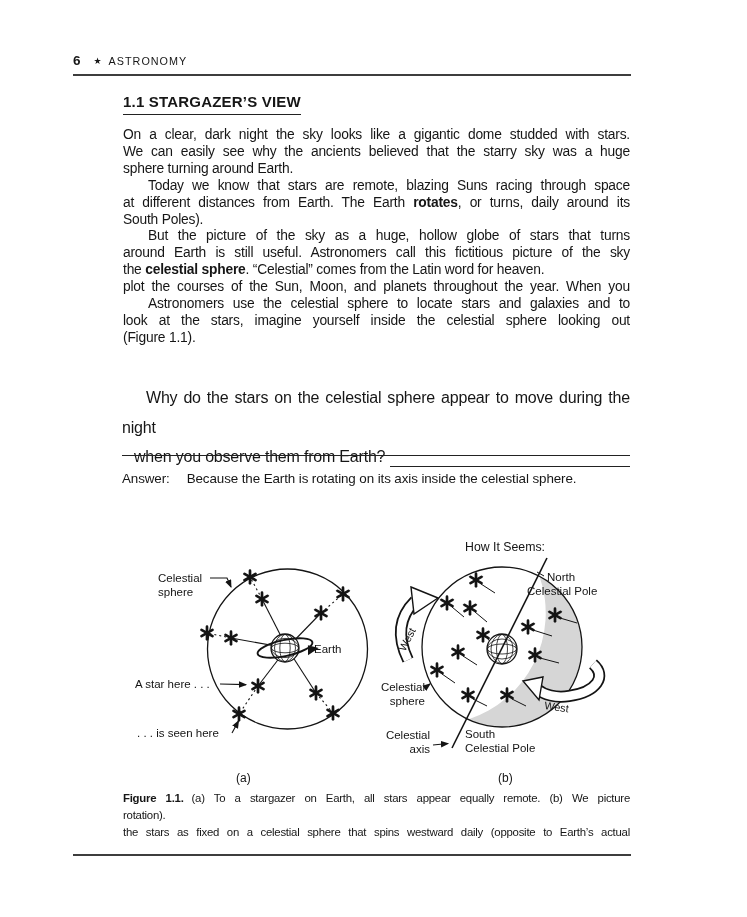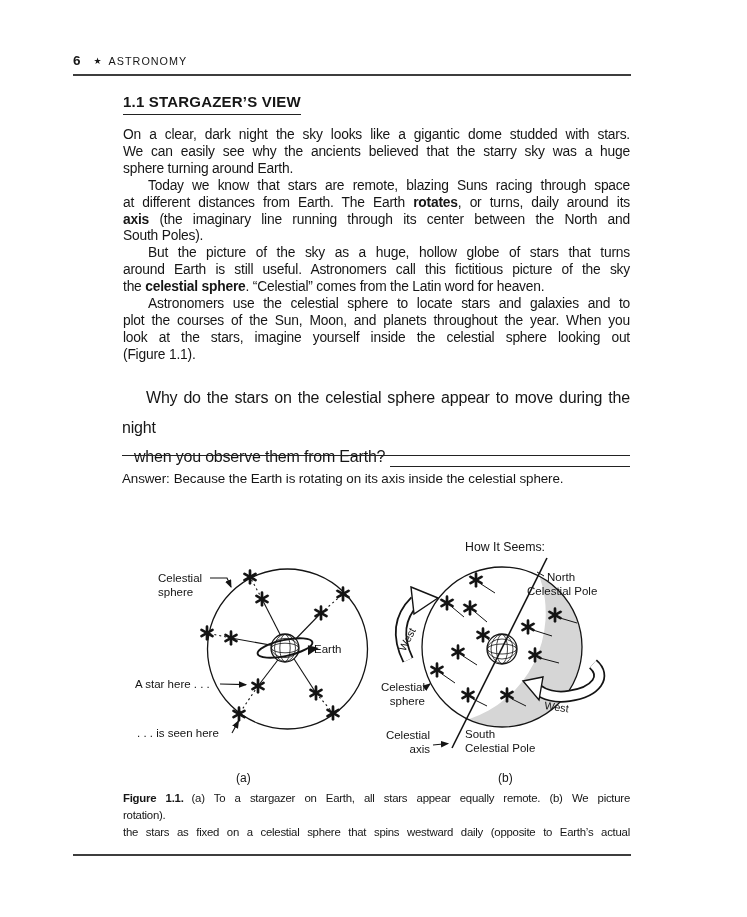--- a/index.html
+++ b/index.html
@@ -23,21 +23,21 @@
   .bline{text-align:justify;text-align-last:justify;}
   .bline.last{text-align-last:left;}
   .bline.indent{text-indent:25px;}
   
   .question{left:122px;top:383px;width:508px;font-size:16px;line-height:29.5px;letter-spacing:-0.2px;}
   .q-line1{text-align:justify;text-align-last:justify;text-indent:24px;}
   .q-line2{display:flex;margin-left:12px;}
   .q-line2 .fill-line{flex:1;border-bottom:1.4px solid #222;margin:0 0 5px 5px;}
   .blank-rule{left:122px;top:455px;width:508px;border-top:1.4px solid #222;height:0;}
   .answer{left:122px;top:471px;font-size:13.4px;letter-spacing:-0.1px;display:flex;}
-  .answer .ans-label{margin-right:4px;}
+  .answer .ans-label{margin-right:17px;}
   
   .figure-svg{left:74px;top:530px;}
   svg text{font-family:"Liberation Sans",sans-serif;fill:#141414;font-size:11.5px;}
   svg .small{font-size:11.5px;}
   svg .cap-ab{font-size:12px;}
   svg .hiseems{font-size:12.3px;}
   svg .west{font-size:10.8px;}
   .caption{left:123px;top:790px;width:507px;font-size:11.4px;line-height:17.2px;letter-spacing:-0.25px;}
   .cap-line{text-align:justify;text-align-last:justify;}
   .cap-line.last{text-align-last:left;}
@@ -56,27 +56,26 @@
   <div class="abs rule rule-top"></div>
 
   <div class="abs section-heading">1.1  STARGAZER’S VIEW</div>
 
   <div class="abs bodytext">
       <div class="bline"><span>On a clear, dark night the sky looks like a gigantic dome studded with stars.</span></div>
       <div class="bline"><span>We can easily see why the ancients believed that the starry sky was a huge</span></div>
       <div class="bline last"><span>sphere turning around Earth.</span></div>
       <div class="bline indent"><span>Today we know that stars are remote, blazing Suns racing through space</span></div>
       <div class="bline"><span>at different distances from Earth. The Earth </span><b>rotates</b><span>, or turns, daily around its</span></div>
-      <div class="bline"><b>axis</b><span> (the imaginary line running through its center between the North and</span></div>
       <div class="bline last"><span>South Poles).</span></div>
       <div class="bline indent"><span>But the picture of the sky as a huge, hollow globe of stars that turns</span></div>
       <div class="bline"><span>around Earth is still useful. Astronomers call this fictitious picture of the sky</span></div>
       <div class="bline last"><span>the </span><b>celestial sphere</b><span>. “Celestial” comes from the Latin word for heaven.</span></div>
+      <div class="bline"><span>plot the courses of the Sun, Moon, and planets throughout the year. When you</span></div>
       <div class="bline indent"><span>Astronomers use the celestial sphere to locate stars and galaxies and to</span></div>
-      <div class="bline"><span>plot the courses of the Sun, Moon, and planets throughout the year. When you</span></div>
       <div class="bline"><span>look at the stars, imagine yourself inside the celestial sphere looking out</span></div>
       <div class="bline last"><span>(Figure 1.1).</span></div>
     </div>
 
   <div class="abs question">
     <div class="q-line1">Why do the stars on the celestial sphere appear to move during the night</div>
     <div class="q-line2">
       <span>when you observe them from Earth?</span>
       <span class="fill-line"></span>
     </div>

